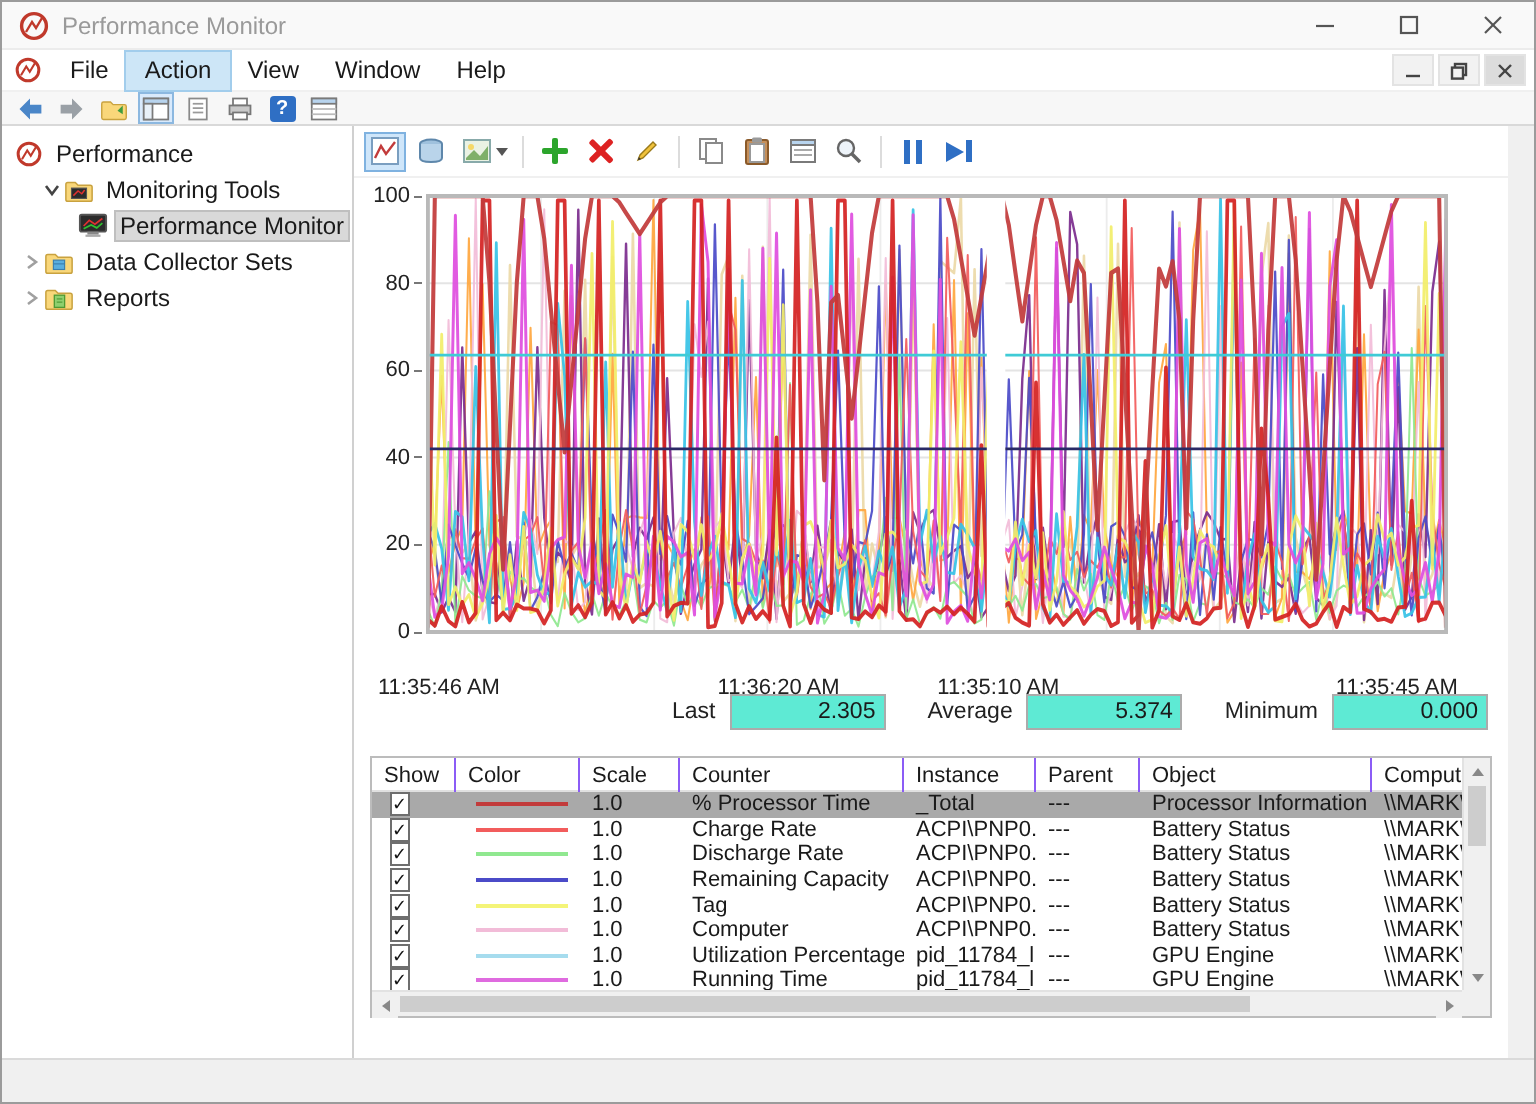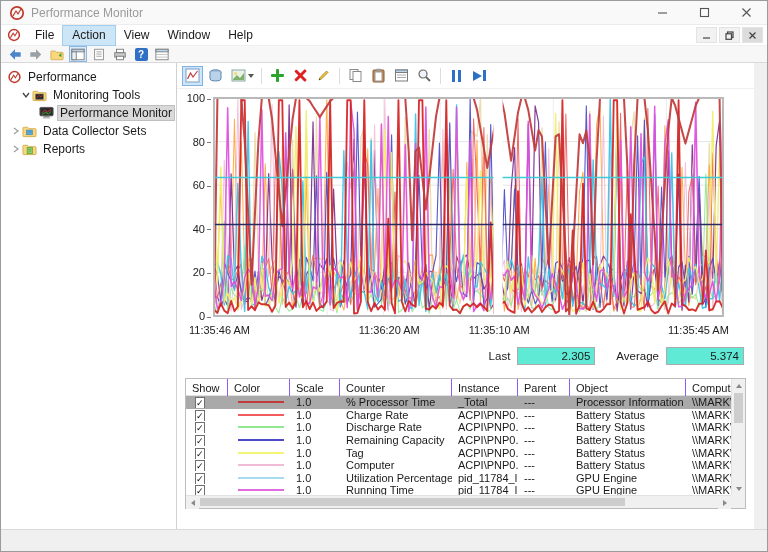--- a/index.html
+++ b/index.html
@@ -63,21 +63,21 @@
   .step-ic .tri { width:0; height:0; border-top:5.5px solid transparent; border-bottom:5.5px solid transparent; border-left:9px solid #2f6fc4; }
   .step-ic .bar { width:2.6px; height:11px; background:#2f6fc4; }
 
   
   .chart-region { height:254px; position:relative; }
   .plot { position:absolute; left:36px; right:30px; top:8px; bottom:26px; border:1px solid #b9b9b9; background:#fff; }
   .plot svg { width:100%; height:100%; display:block; }
   .ylab { position:absolute; right:calc(100% + 3px); font-size:11px; color:#222; white-space:nowrap; width:30px; text-align:right; }
   .ylab i { display:inline-block; width:4px; height:1px; background:#777; vertical-align:middle; margin-left:2px; }
   .time-strip { position:absolute; left:36px; right:30px; bottom:4px; height:15px; font-size:11px; color:#222; }
-  .tlab { position:absolute; white-space:nowrap; transform:translateX(-50%); }
+  .tlab { position:absolute; white-space:nowrap; transform:translateX(-50%);margin-top:14px; }
   .tlab:first-child { transform:translateX(-24px); }
   .tlab:last-child { transform:translateX(-92%); }
 
   
   .stats { padding:4px 10px 6px 0; font-size:11.5px; }
   .stats-row { display:flex; justify-content:flex-end; align-items:center; gap:7px; margin-bottom:5px; }
   .stat-box { width:78px; height:18px; border:1px solid #ababab; background:#5eead4; display:flex; align-items:center; justify-content:flex-end; padding-right:4px; }
   .stat-label { color:#222; }
   .stats-row .pair { display:flex; align-items:center; gap:7px; margin-left:14px; }
 
@@ -407,20 +407,24 @@
     <div class="stats">
       <div class="stats-row">
         <span class="pair">
             <span class="stat-label">Last</span>
         <span class="stat-box">2.305</span>
           </span>
         <span class="pair">
             <span class="stat-label">Average</span>
         <span class="stat-box">5.374</span>
           </span>
+        <span class="pair">
+            <span class="stat-label">Minimum</span>
+        <span class="stat-box">0.000</span>
+          </span>
       </div>
     </div>
 
     <div class="tablewrap">
       <div class="tgrid thead">
         <div class="th">Show</div>
         <div class="th">Color</div>
         <div class="th">Scale</div>
         <div class="th">Counter</div>
         <div class="th">Instance</div>

